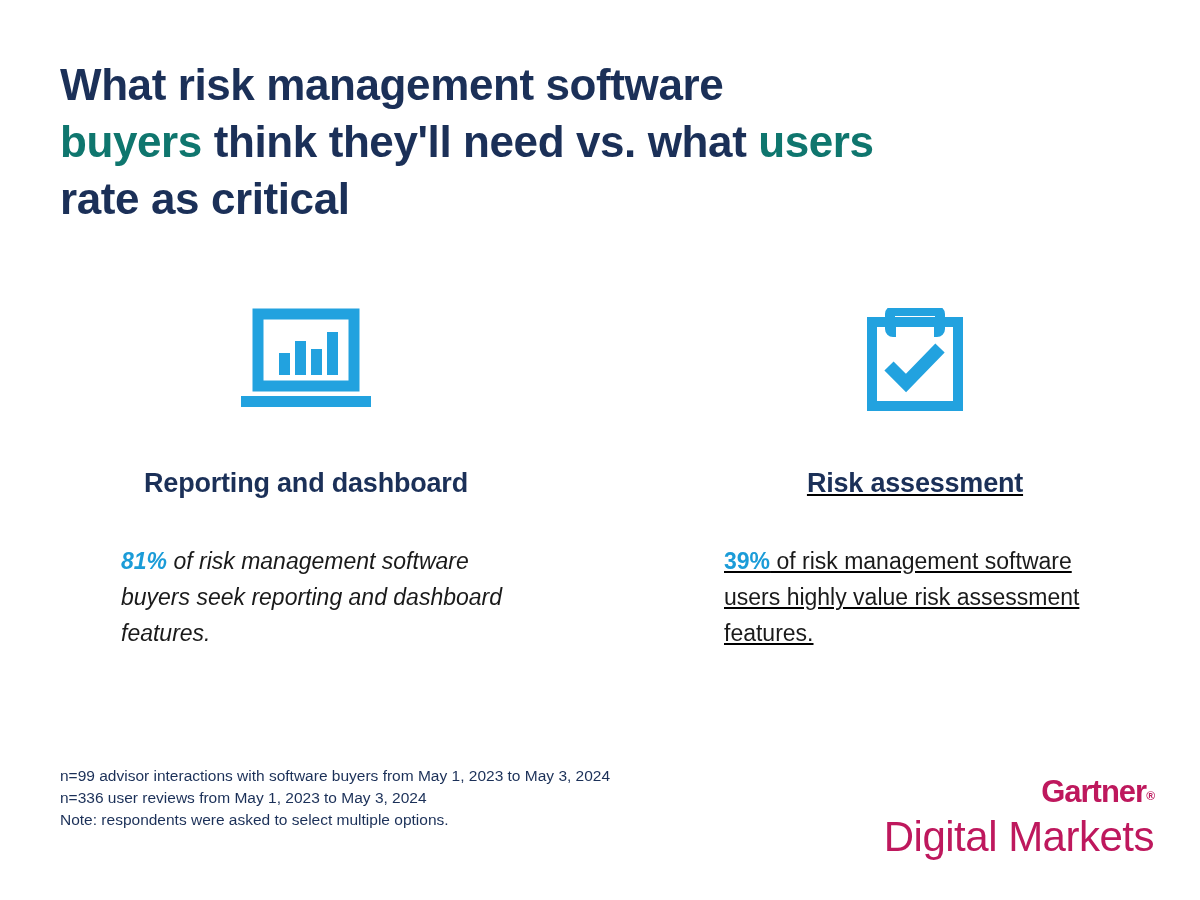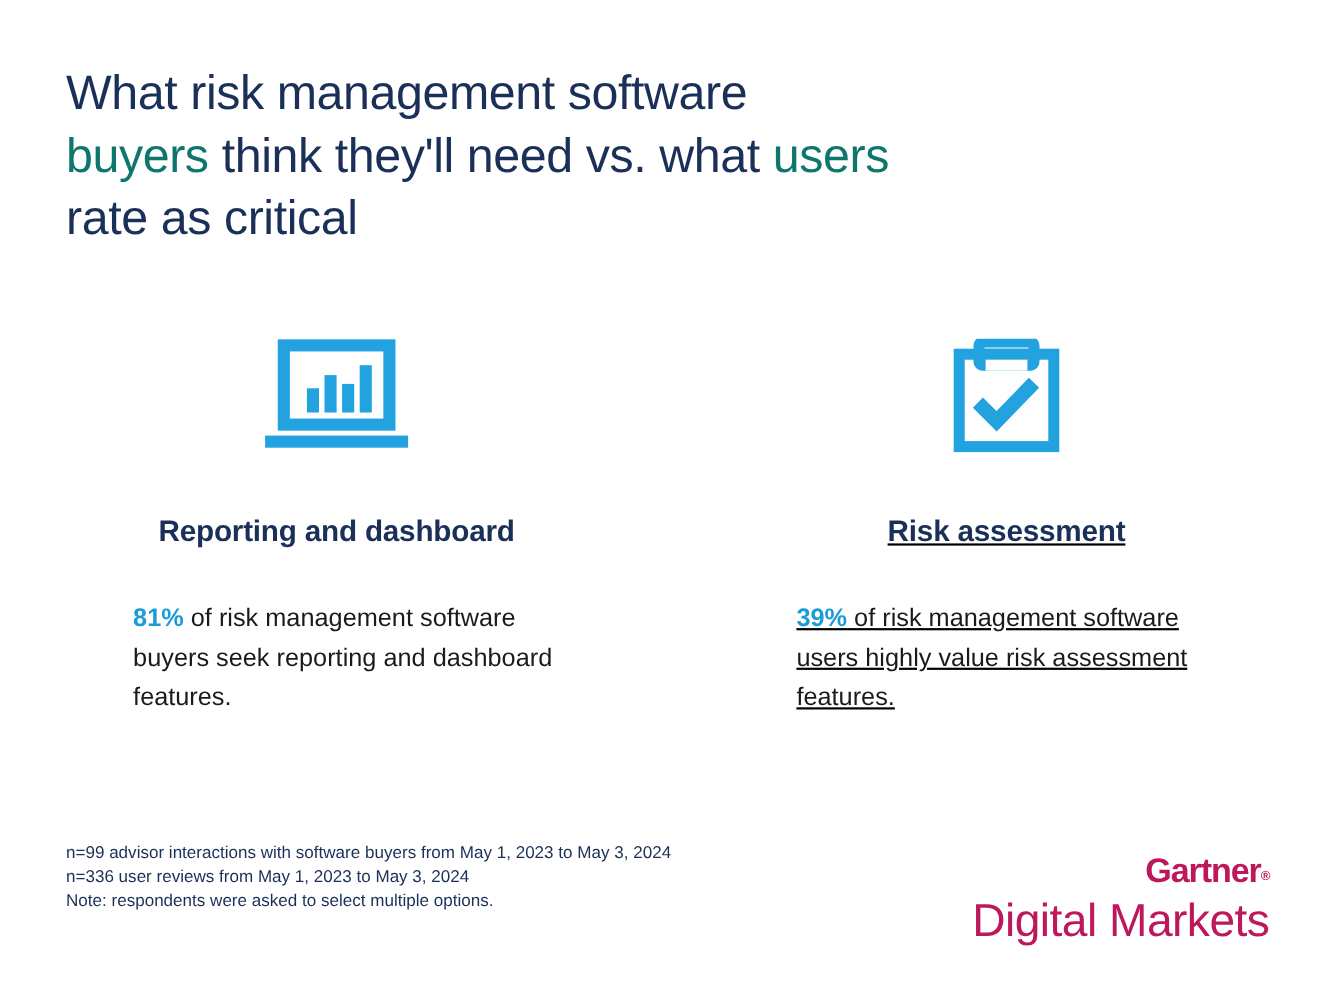--- a/index.html
+++ b/index.html
@@ -23,21 +23,21 @@
 
   
   .title-block {
     position: absolute;
     left: 60px;
     top: 56px;
     width: 990px;
   }
   .title-line {
     font-size: 44px;
-    font-weight: normal;
+    font-weight: bold;
     line-height: 57px;
     color: #1B3058;
     letter-spacing: -0.4px;
     white-space: nowrap;
   }
   .accent {
     color: #0f766e;
   }
 
   
@@ -74,21 +74,21 @@
   }
 
   .col-body {
     margin-top: 44px;
     font-size: 23px;
     line-height: 36px;
     color: #1a1a1a;
     width: 400px;
     text-align: left;
   }
-  .col-left .col-body  { margin-left: 30px; }
+  .col-left .col-body  { margin-left: 30px; font-style: italic; }
   .col-right .col-body { margin-left: 18px; }
 
   .stat {
     font-weight: bold;
     color: #1B9CD8;
   }
 
   
   .footnote {
     position: absolute;

